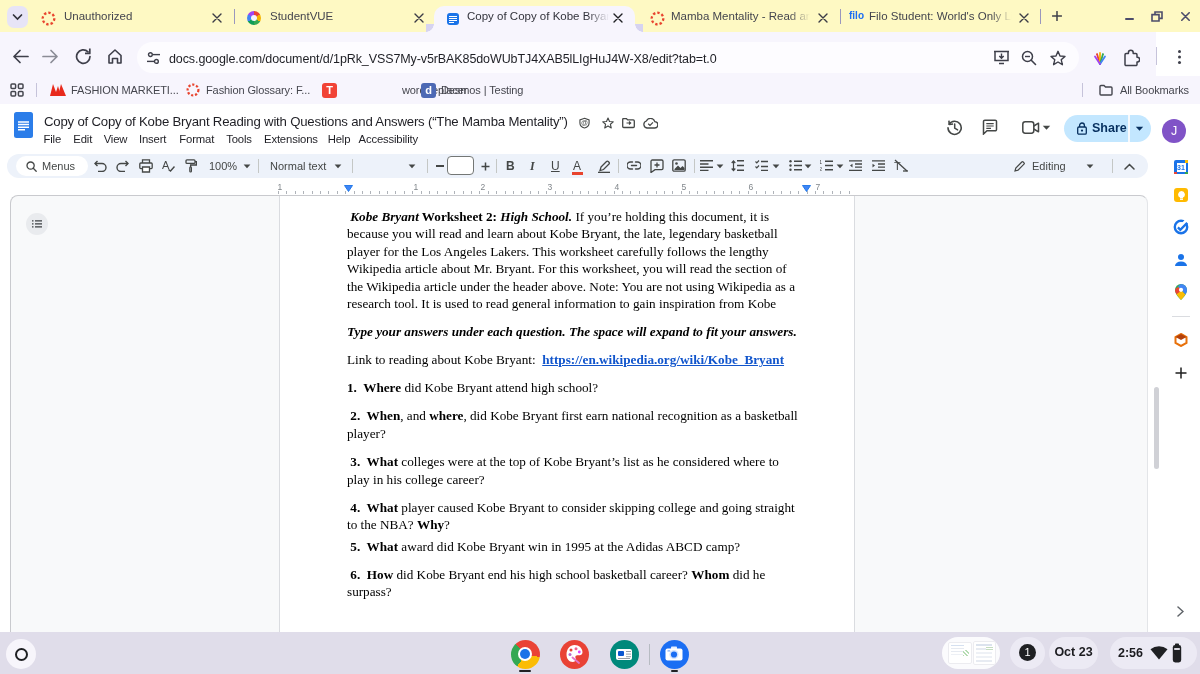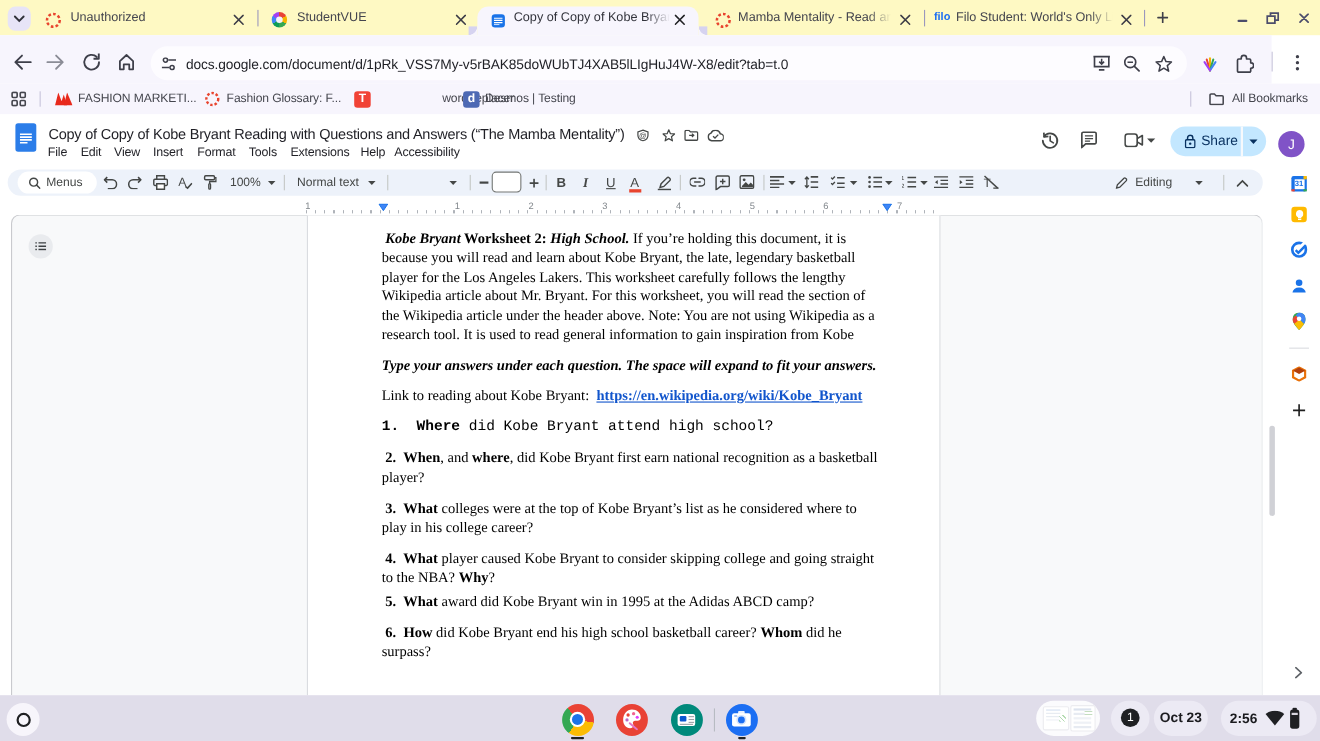--- a/index.html
+++ b/index.html
@@ -226,21 +226,21 @@
   <svg class="abs" style="left:1042px;top:21px;" width="9" height="6" viewBox="0 0 9 6">
       <path d="M0.8 0.8 L4.5 4.8 L8.2 0.8" fill="#444746"></path>
     </svg>
 
   <div class="abs" style="left:1064px;top:11px;width:87px;height:27px;border-radius:14px;background:#c3e7ff;"></div>
   <svg class="abs" style="left:1077px;top:18px;" width="10" height="13" viewBox="0 0 10 13">
       <rect x="0.7" y="5" width="8.6" height="7.2" rx="1.2" stroke="#07305f" stroke-width="1.3" fill="none"></rect>
       <path d="M2.6 5 V3.4 a2.4 2.4 0 0 1 4.8 0 V5" stroke="#07305f" stroke-width="1.3" fill="none"></path>
       <circle cx="5" cy="8.6" r="1.1" fill="#07305f"></circle>
     </svg>
-  <div class="abs" style="left:1092px;top:17px;font-size:12.5px;color:#07305f;font-weight:400;">Share</div>
+  <div class="abs" style="left:1092px;top:17px;font-size:12.5px;color:#07305f;font-weight:700;">Share</div>
   <div class="abs" style="left:1128px;top:11px;width:1.5px;height:27px;background:#f7f9fc;"></div>
   <svg class="abs" style="left:1135px;top:22px;" width="9" height="6" viewBox="0 0 9 6">
       <path d="M0.8 0.8 L4.5 4.8 L8.2 0.8" fill="#07305f"></path>
     </svg>
 
   <div class="abs" style="left:1162px;top:15px;width:24px;height:24px;border-radius:50%;background:#8053c7;color:#fff;font-size:12.5px;text-align:center;line-height:24px;">J</div>
 </div>
 
 <div class="abs" id="docstoolbar" style="left:0;top:150px;width:1200px;height:32px;background:#ffffff;">
   <div class="abs" style="left:7px;top:4px;width:1141px;height:24px;border-radius:12px;background:#edf2fa;"></div>
@@ -412,21 +412,21 @@
   <div style="margin-bottom:10.5px;">
     <div>&nbsp;<b><i>Kobe Bryant</i> Worksheet 2: <i>High School.</i></b> If you’re holding this document, it is</div>
     <div>because you will read and learn about Kobe Bryant, the late, legendary basketball</div>
     <div>player for the Los Angeles Lakers. This worksheet carefully follows the lengthy</div>
     <div>Wikipedia article about Mr. Bryant. For this worksheet, you will read the section of</div>
     <div>the Wikipedia article under the header above. Note: You are not using Wikipedia as a</div>
     <div>research tool. It is used to read general information to gain inspiration from Kobe</div>
   </div>
   <div style="margin-bottom:10.5px;"><b><i>Type your answers under each question. The space will expand to fit your answers.</i></b></div>
   <div style="margin-bottom:10.5px;">Link to reading about Kobe Bryant:&nbsp; <span style="color:#1155cc;font-weight:bold;text-decoration:underline;">https://en.wikipedia.org/wiki/Kobe_Bryant</span></div>
-  <div style="margin-bottom:10.5px;font-family:Liberation Mono, monospace;"><b>1.&nbsp; Where</b> did Kobe Bryant attend high school?</div>
+  <div style="margin-bottom:10.5px;"><b>1.&nbsp; Where</b> did Kobe Bryant attend high school?</div>
   <div style="margin-bottom:10.5px;">
     <div>&nbsp;<b>2.&nbsp; When</b>, and <b>where</b>, did Kobe Bryant first earn national recognition as a basketball</div>
     <div>player?</div>
   </div>
   <div style="margin-bottom:10.5px;">
     <div>&nbsp;<b>3.&nbsp; What</b> colleges were at the top of Kobe Bryant’s list as he considered where to</div>
     <div>play in his college career?</div>
   </div>
   <div style="margin-bottom:4px;">
     <div>&nbsp;<b>4.&nbsp; What</b> player caused Kobe Bryant to consider skipping college and going straight</div>

